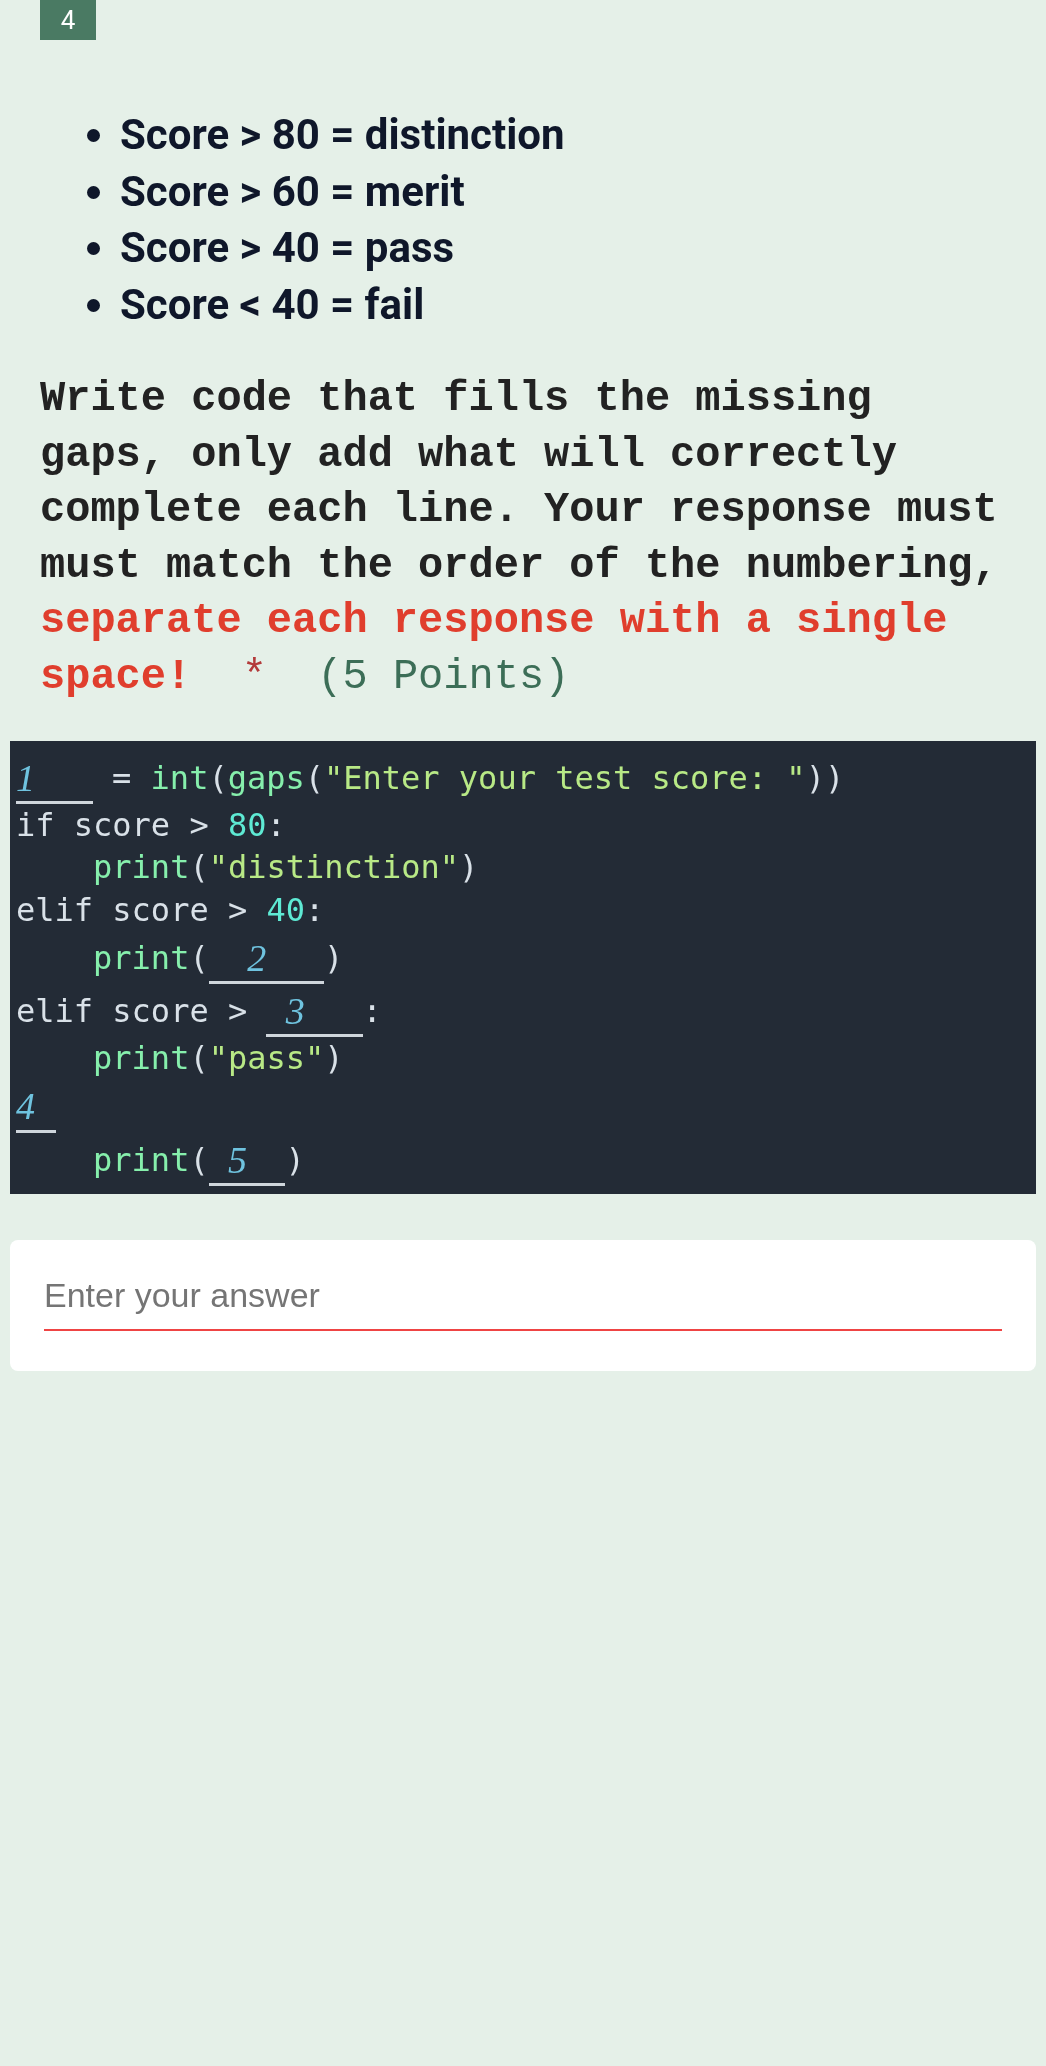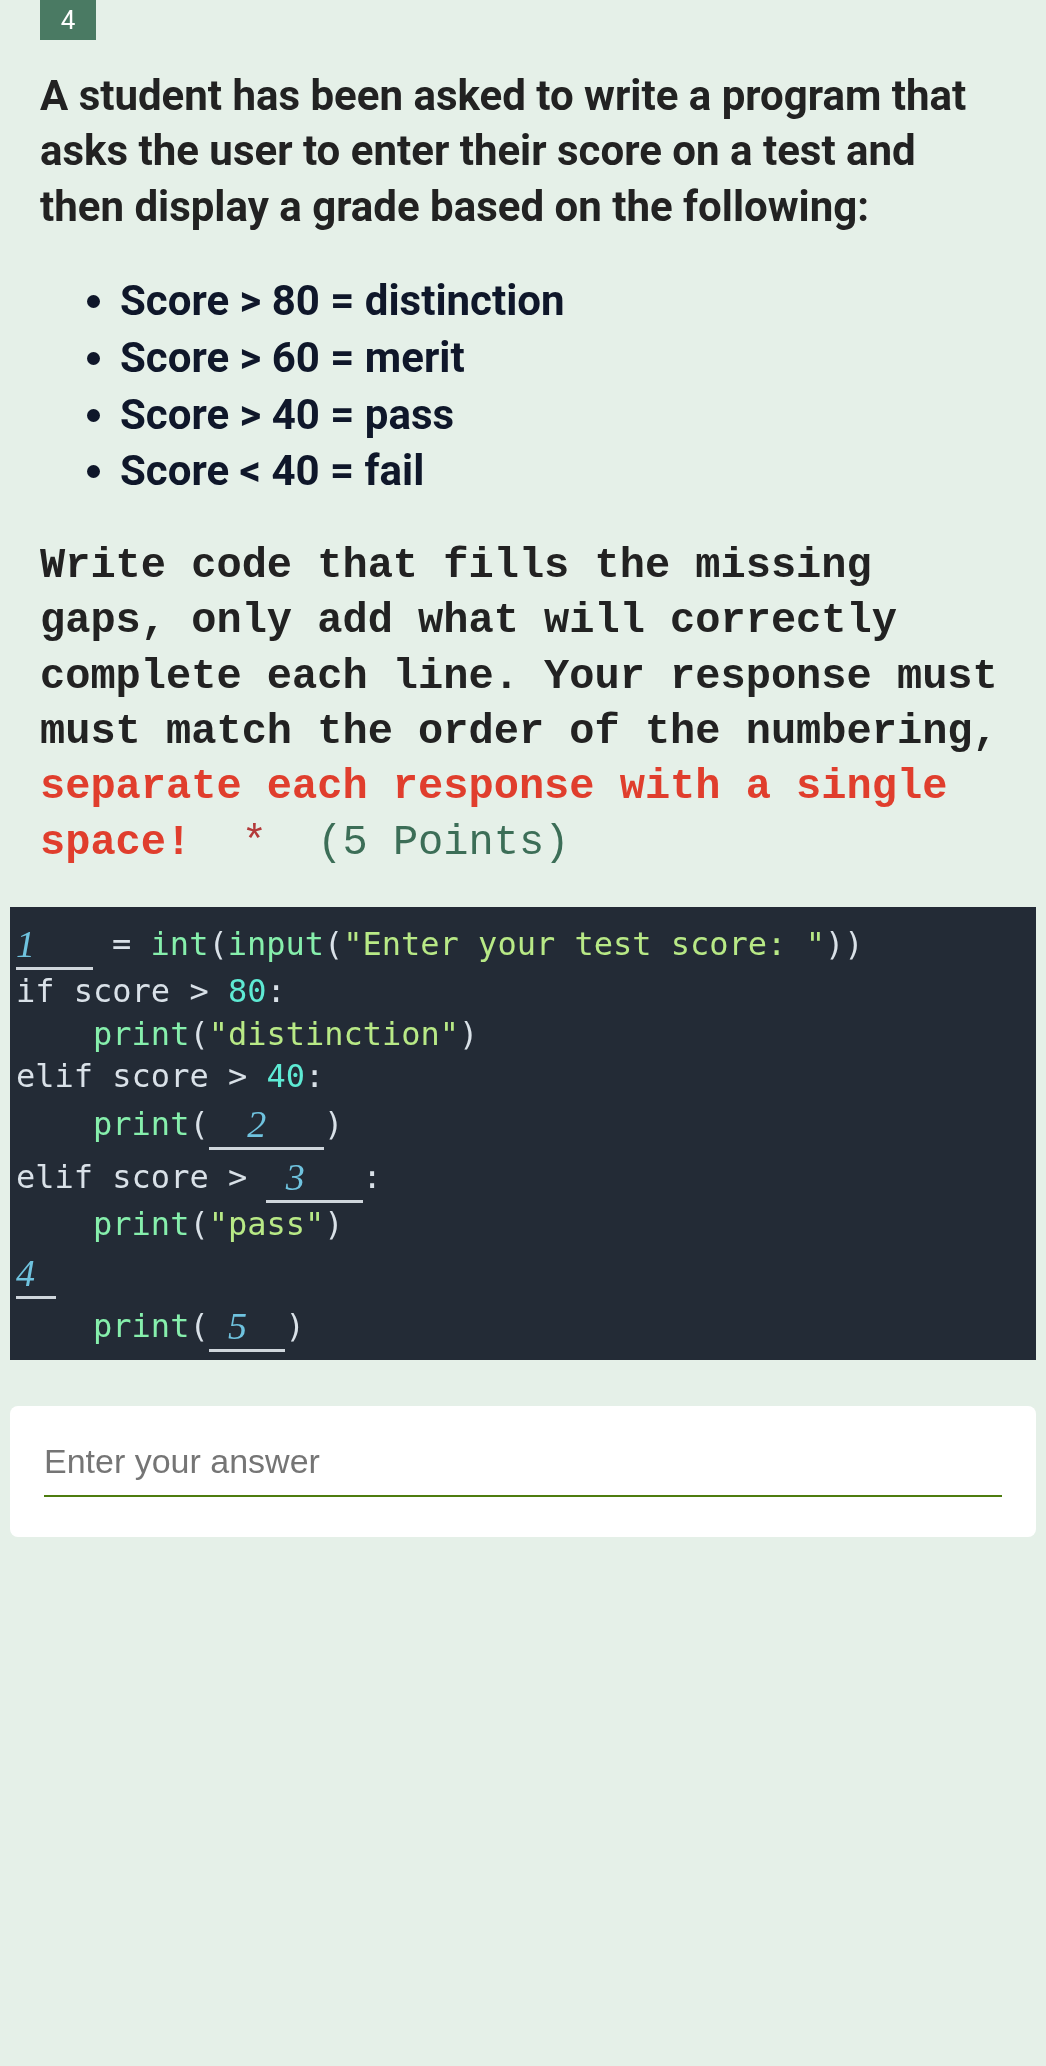--- a/index.html
+++ b/index.html
@@ -81,54 +81,53 @@
     }
     .answer-box {
       background: #ffffff;
       border-radius: 8px;
       margin: 46px -30px 0 -30px;
       padding: 30px 34px 40px 34px;
     }
     .answer-input {
       width: 100%;
       border: none;
-      border-bottom: 2px solid #4d7c0f;
+      border-bottom: 2px solid #ef4444;
       font-size: 34px;
       padding: 6px 0 14px 0;
       color: #a21caf;
       background: transparent;
       outline: none;
     }
     .answer-input::placeholder { color: #757575; }
   </style>
 </head>
 <body>
 
 
 
 <div class="question-number">4</div>
 
 <div class="question-body">
 
-  <div class="prompt">A student has been asked to write a program that asks the user to enter their score on a test and then display a grade based on the following:</div>
 
   <ul class="criteria-list">
     <li>Score &gt; 80 = distinction</li>
     <li>Score &gt; 60 = merit</li>
     <li>Score &gt; 40 = pass</li>
     <li>Score &lt; 40 = fail</li>
   </ul>
 
   <div class="instructions">
     <span>Write code that fills the missing gaps, only add what will correctly complete each line.  Your response must must match the order of the numbering, </span><span class="red">separate each response with a single space!</span>
     &nbsp;<span class="star">*</span>&nbsp;
     <span class="points">(5 Points)</span>
   </div>
 
-  <div class="code-block"><span class="blank-line"><span class="hand">1</span>&nbsp;&nbsp;&nbsp;</span> = <span class="fn">int</span>(<span class="fn">input</span>(<span class="str">"Enter your test score: "</span>))
+  <div class="code-block"><span class="blank-line"><span class="hand">1</span>&nbsp;&nbsp;&nbsp;</span> = <span class="fn">int</span>(<span class="fn">gaps</span>(<span class="str">"Enter your test score: "</span>))
 if score &gt; <span class="num">80</span>:
     <span class="fn">print</span>(<span class="str">"distinction"</span>)
 elif score &gt; <span class="num">40</span>:
     <span class="fn">print</span>(<span class="blank-line">&nbsp;&nbsp;<span class="hand">2</span>&nbsp;&nbsp;&nbsp;</span>)
 elif score &gt; <span class="blank-line">&nbsp;<span class="hand">3</span>&nbsp;&nbsp;&nbsp;</span>:
     <span class="fn">print</span>(<span class="str">"pass"</span>)
 <span class="blank-line"><span class="hand">4</span>&nbsp;</span>
     <span class="fn">print</span>(<span class="blank-line">&nbsp;<span class="hand">5</span>&nbsp;&nbsp;</span>)</div>
 
   <div class="answer-box">

